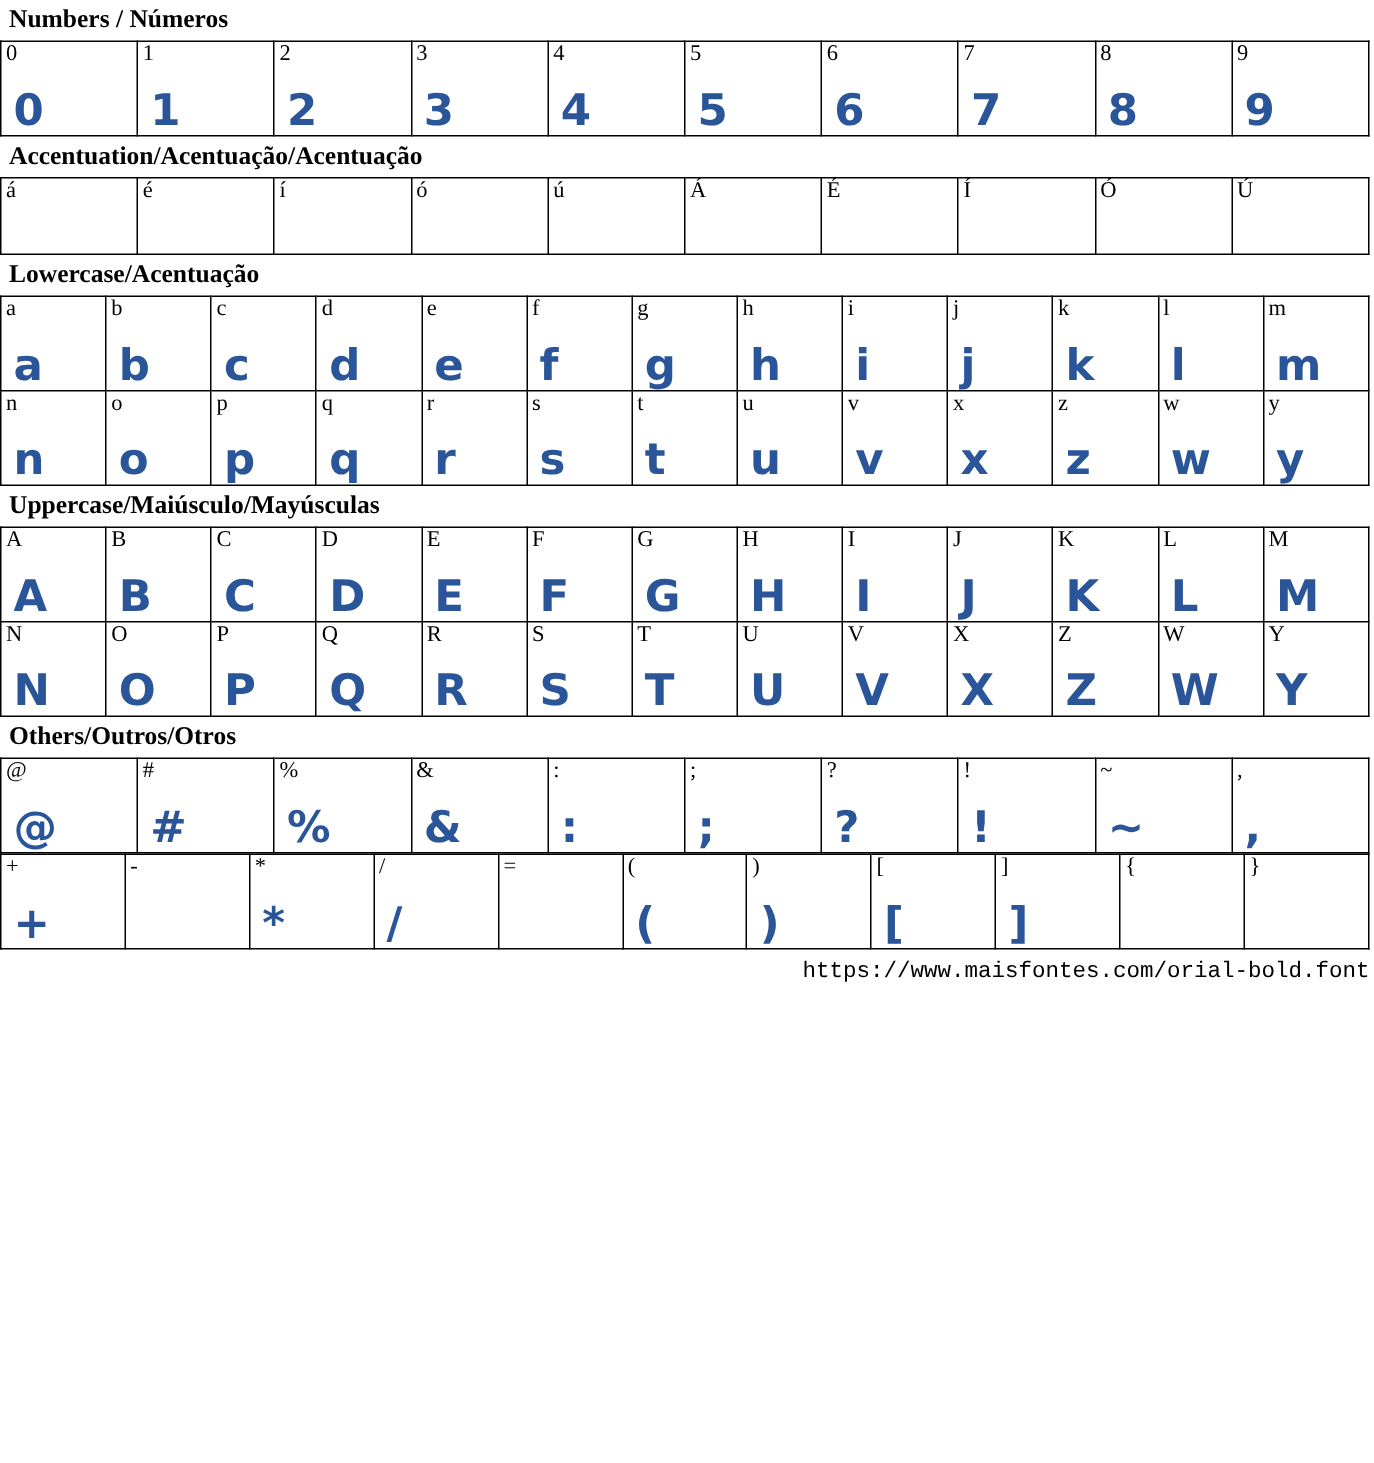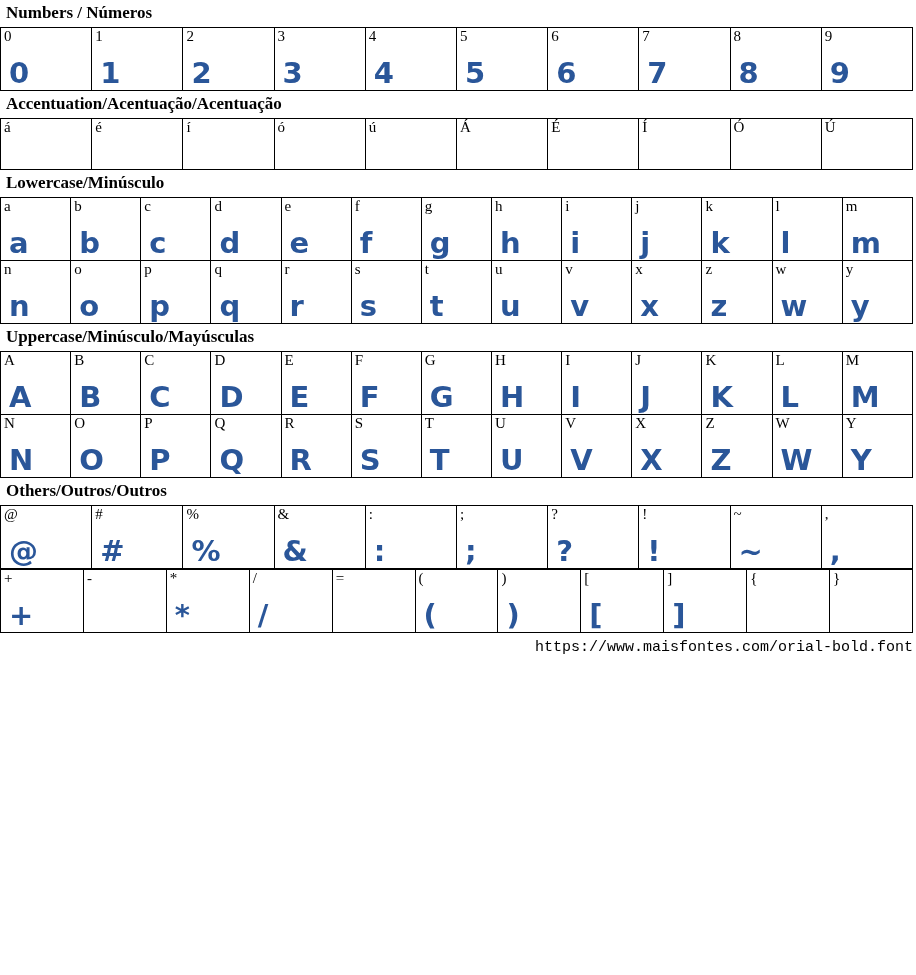--- a/index.html
+++ b/index.html
@@ -211,21 +211,21 @@
       <td>
             <div class="cell-inner">
               <span class="label">Ú</span>
               <span class="sample"></span>
             </div>
           </td>
     </tr>
   </tbody>
     </table>
 
-  <div class="section-title">Lowercase/Minúsculo</div>
+  <div class="section-title">Lowercase/Acentuação</div>
   <table class="glyphs">
     <tbody>
         <tr>
       <td>
             <div class="cell-inner">
               <span class="label">a</span>
               <span class="sample">a</span>
             </div>
           </td>
       <td>
@@ -377,21 +377,21 @@
       <td>
             <div class="cell-inner">
               <span class="label">y</span>
               <span class="sample">y</span>
             </div>
           </td>
     </tr>
   </tbody>
     </table>
 
-  <div class="section-title">Uppercase/Minúsculo/Mayúsculas</div>
+  <div class="section-title">Uppercase/Maiúsculo/Mayúsculas</div>
   <table class="glyphs">
     <tbody>
         <tr>
       <td>
             <div class="cell-inner">
               <span class="label">A</span>
               <span class="sample">A</span>
             </div>
           </td>
       <td>
@@ -543,21 +543,21 @@
       <td>
             <div class="cell-inner">
               <span class="label">Y</span>
               <span class="sample">Y</span>
             </div>
           </td>
     </tr>
   </tbody>
     </table>
 
-  <div class="section-title">Others/Outros/Outros</div>
+  <div class="section-title">Others/Outros/Otros</div>
   <table class="glyphs">
     <tbody>
         <tr>
       <td>
             <div class="cell-inner">
               <span class="label">@</span>
               <span class="sample">@</span>
             </div>
           </td>
       <td>

